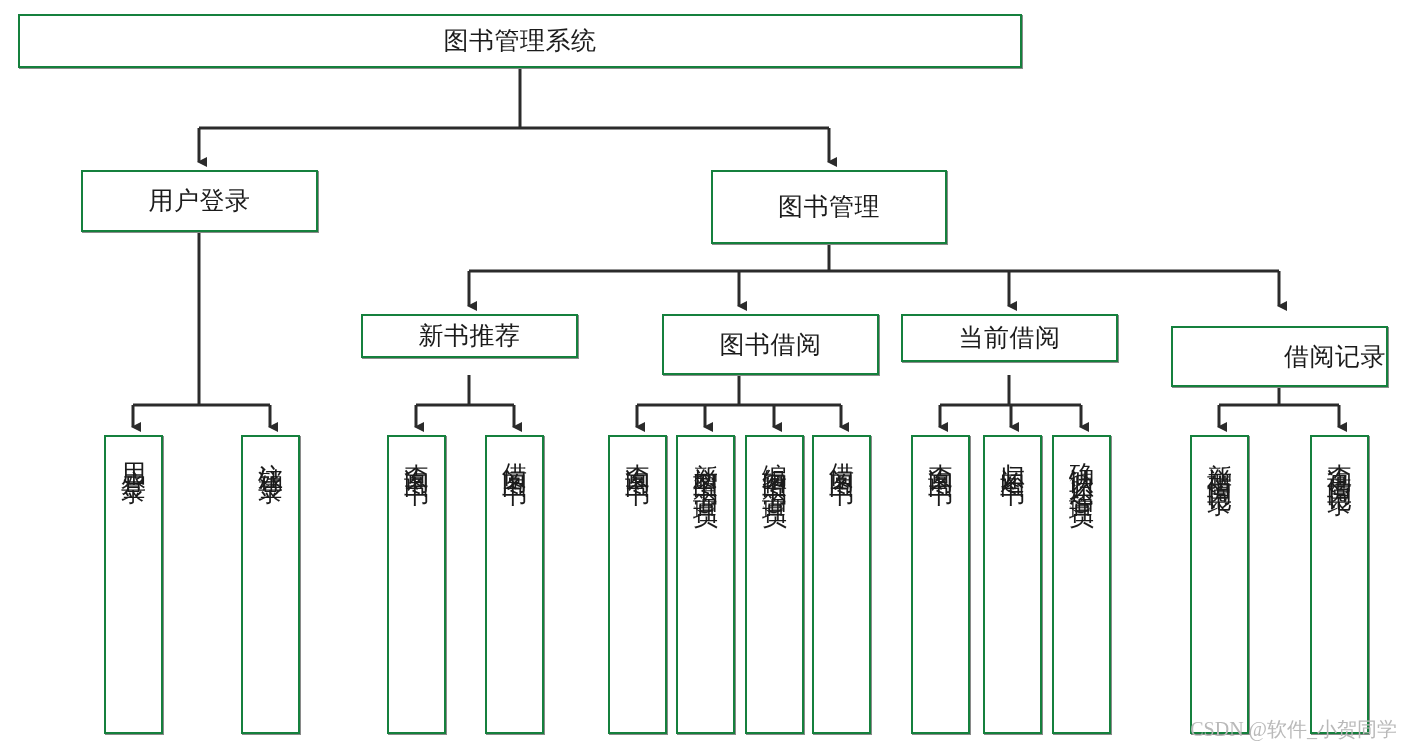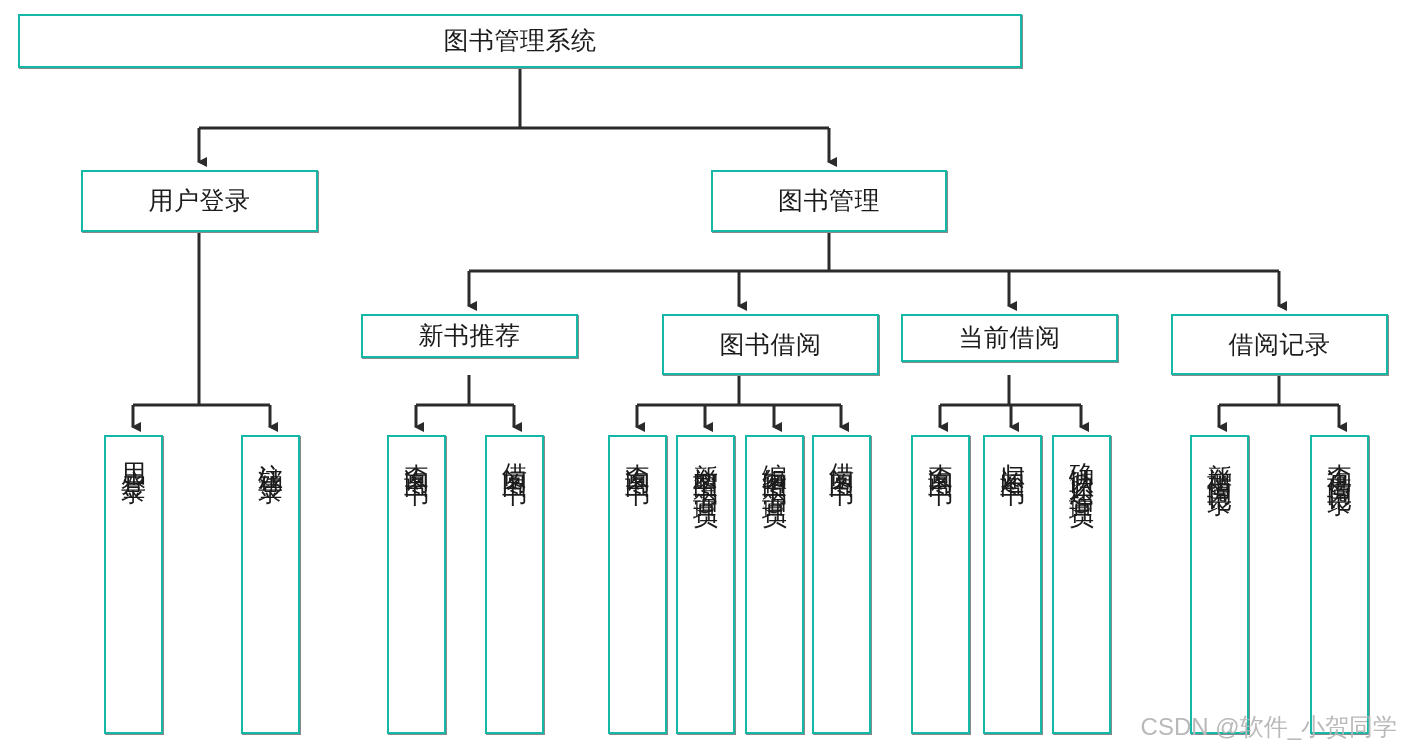--- a/index.html
+++ b/index.html
@@ -23,21 +23,21 @@
   svg.flow-canvas {
     position: absolute;
     left: 0;
     top: 0;
     width: 1405px;
     height: 747px;
   }
   .node-box {
     position: absolute;
     box-sizing: border-box;
-    border: 2px solid #14b8a6;
+    border: 2px solid #15803d;
     background: #ffffff;
     display: flex;
     align-items: center;
     justify-content: center;
     box-shadow: 1px 1px 0 0 #8a8a8a;
   }
   .node-label-h {
     font-size: 25px;
     color: #1b1b1b;
     line-height: 1.1;
@@ -55,24 +55,25 @@
     writing-mode: vertical-rl;
     text-orientation: upright;
     letter-spacing: 6px;
     line-height: 1;
     white-space: nowrap;
   }
   .watermark {
     position: absolute;
     right: 8px;
     bottom: 4px;
-    font-size: 24px;
+    font-size: 20px;
     color: #b9b9b9;
     white-space: nowrap;
     user-select: none;
+    font-family: Liberation Serif, serif;
   }
 </style>
 </head>
 <body>
 
 <div id="diagram-root">
 
   <svg class="flow-canvas" viewBox="0 0 1405 747" xmlns="http://www.w3.org/2000/svg">
     <defs>
       <marker id="arrowhead" markerWidth="10" markerHeight="10" refX="5" refY="8" orient="auto" markerUnits="userSpaceOnUse">
@@ -136,37 +137,37 @@
   </svg>
 
   <div class="node-box" style="left:18px; top:14px; width:1004px; height:54px;">
     <span class="node-label-h">图书管理系统</span>
   </div>
 
   <div class="node-box" style="left:81px; top:170px; width:237px; height:62px;">
     <span class="node-label-h">用户登录</span>
   </div>
 
-  <div class="node-box" style="left:711px; top:170px; width:236px; height:62px;">
+  <div class="node-box" style="left:711px; top:170px; width:236px; height:74px;">
     <span class="node-label-h">图书管理</span>
   </div>
 
   <div class="node-box" style="left:361px; top:314px; width:217px; height:44px;">
     <span class="node-label-h">新书推荐</span>
   </div>
 
   <div class="node-box" style="left:631px; top:314px; width:217px; height:61px;margin-left:31px;">
     <span class="node-label-h">图书借阅</span>
   </div>
 
   <div class="node-box" style="left:901px; top:314px; width:217px; height:48px;">
     <span class="node-label-h">当前借阅</span>
   </div>
 
-  <div class="node-box" style="left:1171px; top:314px; width:217px; height:61px;">
+  <div class="node-box" style="left:1171px; top:326px; width:217px; height:61px;justify-content:flex-end;">
     <span class="node-label-h">借阅记录</span>
   </div>
 
   <div class="node-box vertical" style="left:104px; top:435px; width:59px; height:299px;">
     <span class="node-label-v">用户登录</span>
   </div>
 
   <div class="node-box vertical" style="left:241px; top:435px; width:59px; height:299px;">
     <span class="node-label-v">注销登录</span>
   </div>

